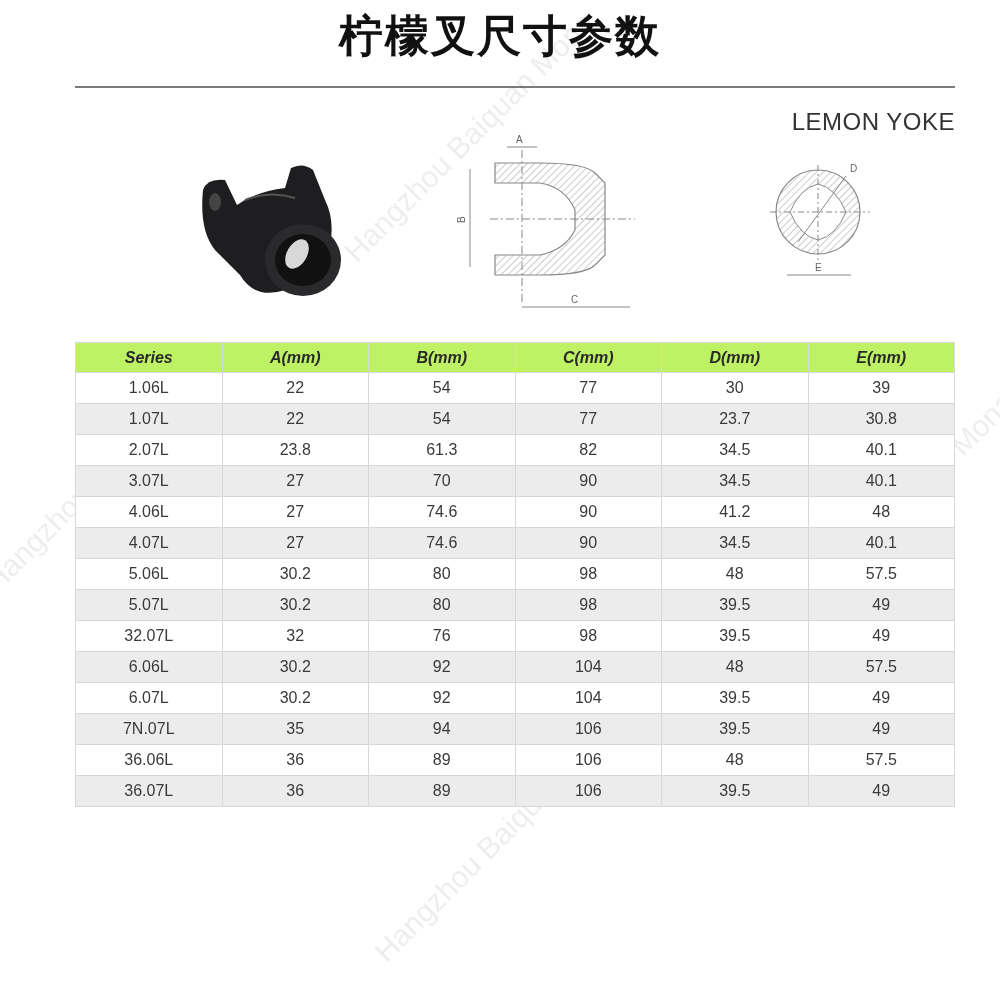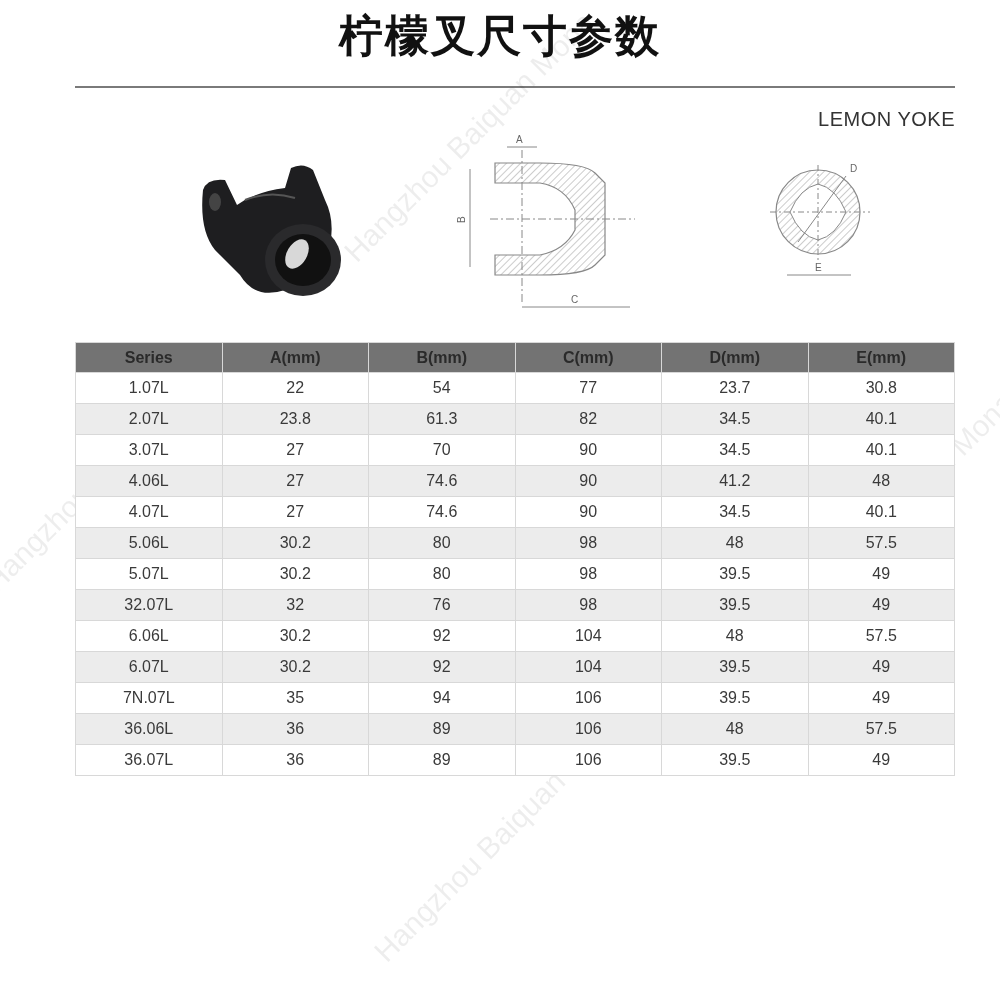--- a/index.html
+++ b/index.html
@@ -1,26 +1,26 @@
 <!DOCTYPE html>
 <html><head>
 <meta charset="utf-8">
 <style>
   html, body { margin:0; padding:0; }
   body { width:1000px; height:1000px; background:#ffffff; position:relative; overflow:hidden; font-family:"Liberation Sans", "DejaVu Sans", sans-serif; color:#333; }
   .title { position:absolute; left:0; top:8px; width:1000px; text-align:center; font-family:Liberation Sans, sans-serif; font-weight:bold; font-size:44px; color:#111; letter-spacing:2px; line-height:56px; }
   .rule { position:absolute; left:75px; top:86px; width:880px; height:2px; background:#7a7a7a; }
-  .subtitle { position:absolute; right:45px; top:108px; font-size:20px; color:#333; letter-spacing:0.5px; }
+  .subtitle { position:absolute; right:45px; top:108px; font-size:24px; color:#333; letter-spacing:0.5px; }
   .photo { position:absolute; left:185px; top:150px; width:170px; height:160px; }
   .draw1 { position:absolute; left:445px; top:125px; width:195px; height:195px; }
   .draw2 { position:absolute; left:760px; top:150px; width:130px; height:130px; }
   .watermark { position:absolute; font-size:30px; color:rgba(0,0,0,0.07); transform:rotate(-45deg); white-space:nowrap; pointer-events:none; }
   table.spec { position:absolute; left:75px; top:342px; width:880px; border-collapse:collapse; table-layout:fixed; }
   table.spec th, table.spec td { border:1px solid #d8d8d8; text-align:center; font-size:16px; height:30px; padding:0; color:#3a3a3a; }
-  table.spec th { background:#737373; font-weight:bold; color:#2a2a2a; height:29px; }
+  table.spec th { background:#bef264; font-weight:bold; color:#2a2a2a; height:29px;font-style:italic; }
   table.spec tbody tr:nth-child(odd) td { background:#ffffff; }
   table.spec tbody tr:nth-child(even) td { background:#ececec; }
 </style>
 </head>
 <body>
 
 <div class="title">柠檬叉尺寸参数</div>
 <div class="rule"></div>
 <div class="subtitle">LEMON YOKE</div>
 
@@ -84,20 +84,28 @@
       <th>Series</th>
       <th>A(mm)</th>
       <th>B(mm)</th>
       <th>C(mm)</th>
       <th>D(mm)</th>
       <th>E(mm)</th>
     </tr>
   </thead>
   <tbody id="tbody">
       <tr>
+        <td>1.06L</td>
+        <td>22</td>
+        <td>54</td>
+        <td>77</td>
+        <td>30</td>
+        <td>39</td>
+      </tr>
+      <tr>
         <td>1.07L</td>
         <td>22</td>
         <td>54</td>
         <td>77</td>
         <td>23.7</td>
         <td>30.8</td>
       </tr>
       <tr>
         <td>2.07L</td>
         <td>23.8</td>

